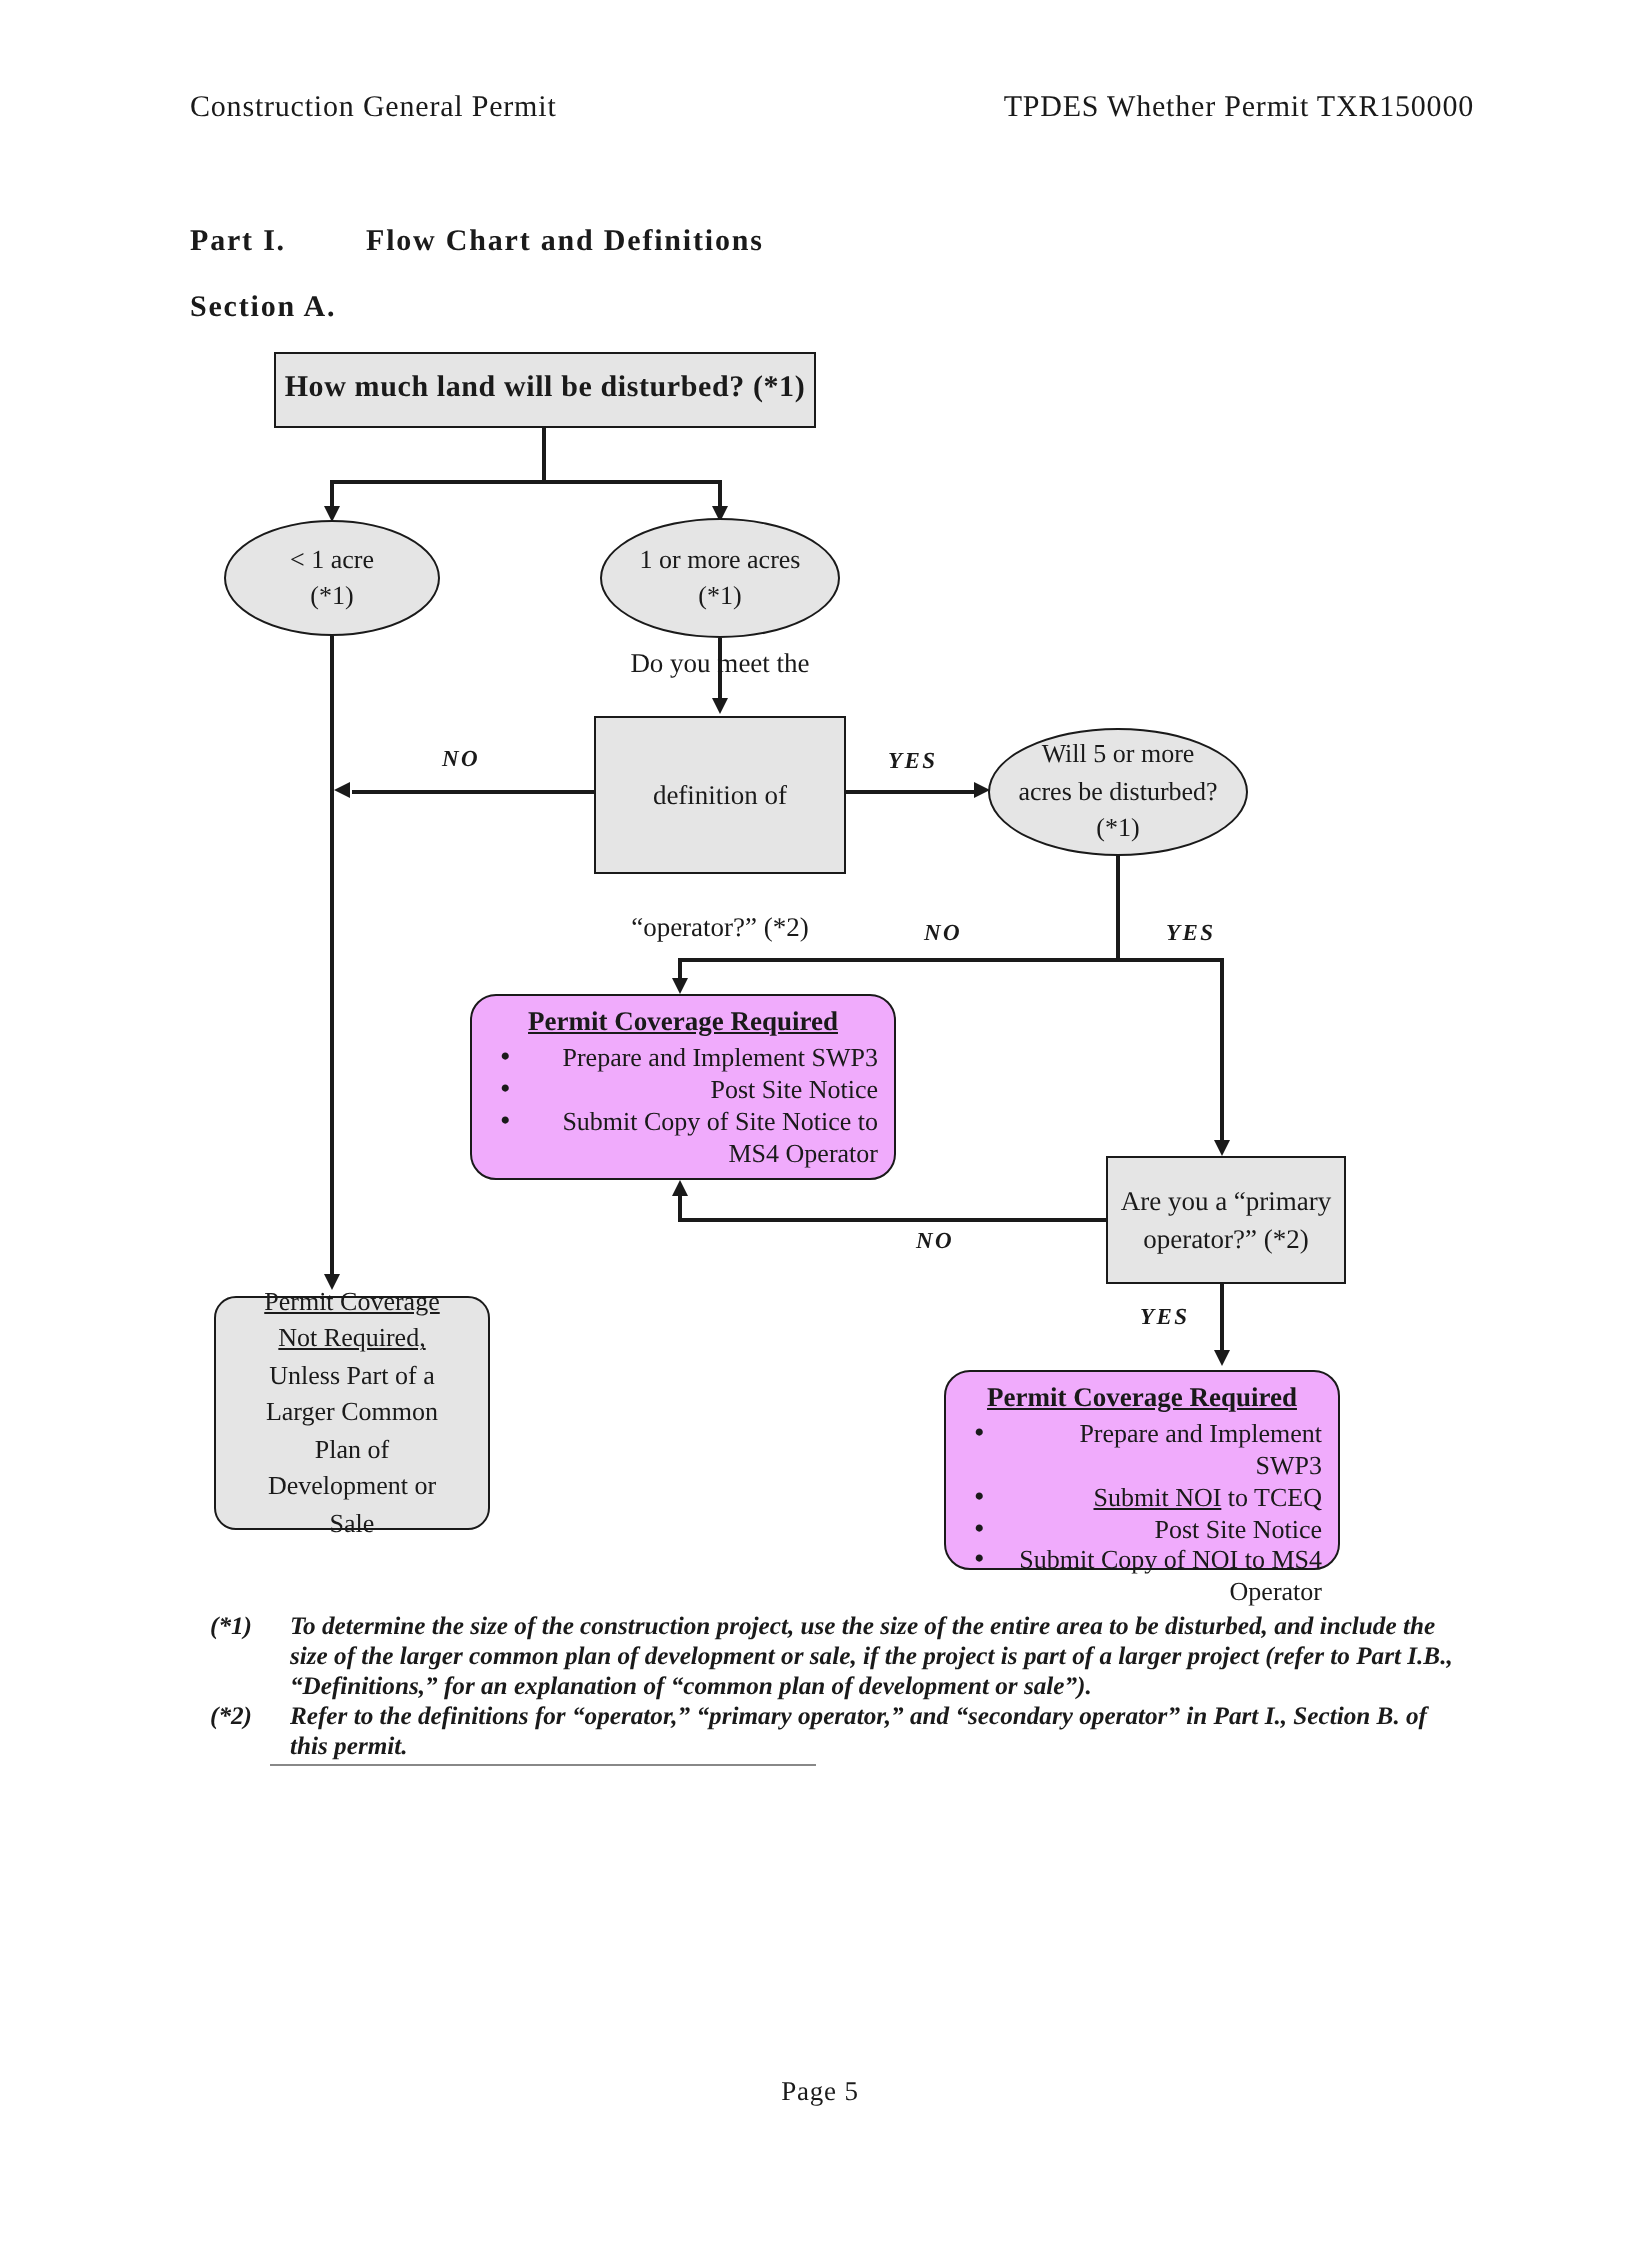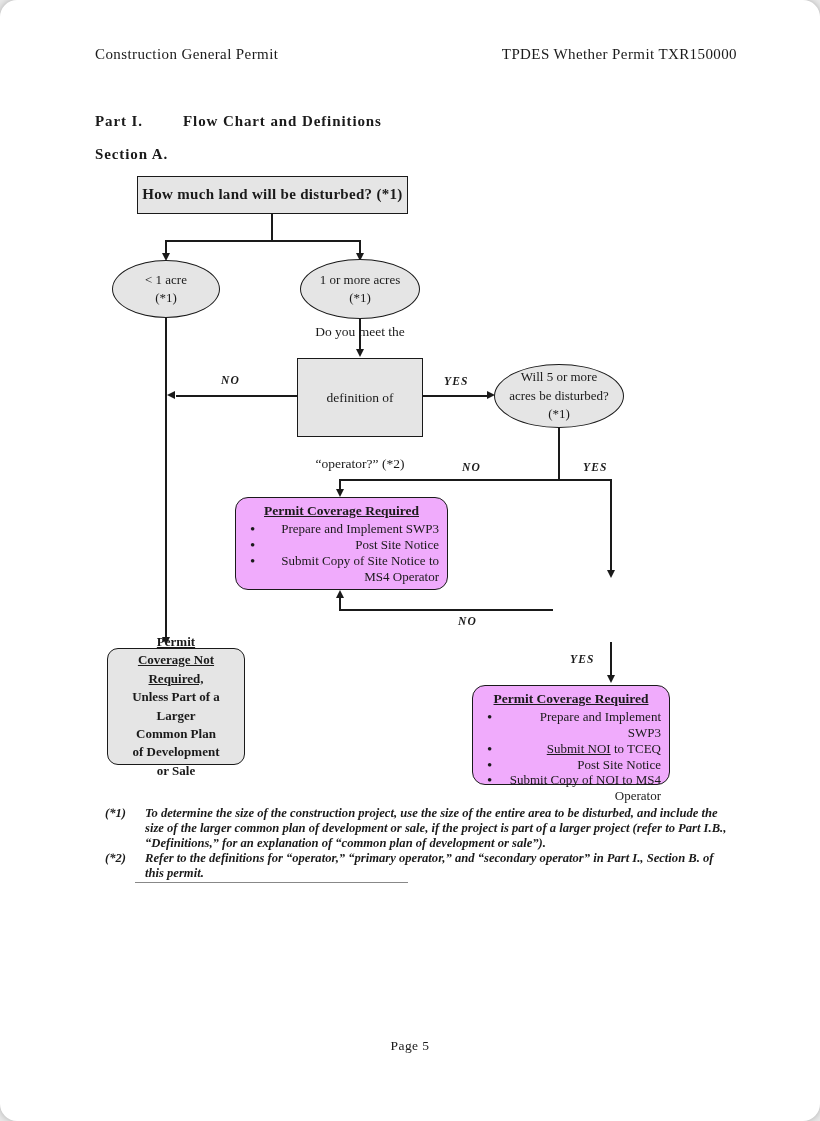--- a/index.html
+++ b/index.html
@@ -1,19 +1,19 @@
 <!DOCTYPE html>
 <html><head>
 <meta charset="utf-8">
 <style>
   html,body{margin:0;padding:0;background:#e8e8e8;}
   .page{
     position:relative;width:820px;height:1121px;background:#ffffff;
     font-family:"Liberation Serif",serif;color:#1a1a1a;overflow:hidden;
-    margin:0 auto;box-shadow:0 0 6px rgba(0,0,0,.25);border-radius:17px;
+    margin:0 auto;box-shadow:0 0 6px rgba(0,0,0,.25);
   }
   .abs{position:absolute;}
   .hdr{font-size:15px;letter-spacing:.4px;}
   .heading{font-size:15px;font-weight:bold;letter-spacing:.9px;white-space:nowrap;}
   .line{position:absolute;background:#1a1a1a;}
   .node{position:absolute;border:1.5px solid #1a1a1a;background:#e5e5e5;box-sizing:border-box;
         display:flex;flex-direction:column;align-items:center;justify-content:center;
         text-align:center;font-size:13px;line-height:1.42;}
   .ellipse{border-radius:50%;}
   .startbox{font-weight:bold;font-size:15px;letter-spacing:.3px;}
@@ -23,21 +23,21 @@
   .blist{list-style:none;margin:0;padding:0;}
   .blist li{position:relative;padding-left:24px;line-height:1.22;text-align:right;}
   .blist li::before{content:"\2022";position:absolute;left:6px;top:-1px;font-size:15px;}
   .u{text-decoration:underline;}
   .flowlabel{position:absolute;font-weight:bold;font-style:italic;font-size:11.5px;letter-spacing:1.2px;}
   .ah{position:absolute;width:0;height:0;}
   .ah-down{border-left:4.5px solid transparent;border-right:4.5px solid transparent;border-top:8px solid #1a1a1a;}
   .ah-up{border-left:4.5px solid transparent;border-right:4.5px solid transparent;border-bottom:8px solid #1a1a1a;}
   .ah-left{border-top:4.5px solid transparent;border-bottom:4.5px solid transparent;border-right:8px solid #1a1a1a;}
   .ah-right{border-top:4.5px solid transparent;border-bottom:4.5px solid transparent;border-left:8px solid #1a1a1a;}
-  .notreq{font-weight:bold;line-height:1.42;padding:4px 24px;}
+  .notreq{font-weight:normal;line-height:1.42;padding:4px 24px;}
   .footnote-row{display:flex;font-weight:bold;font-style:italic;font-size:12.6px;line-height:1.2;}
   .footnote-marker{width:40px;flex:0 0 40px;}
   .footnote-text{width:585px;}
   .pagenum{position:absolute;left:0;width:100%;text-align:center;font-size:13.5px;letter-spacing:.4px;}
 </style>
 </head>
 <body>
 
 <div class="page">
 
@@ -105,20 +105,24 @@
 
   <div class="permitbox" style="left:235px;top:497px;width:213px;height:93px;">
     <div class="permit-title">Permit Coverage Required</div>
     <ul class="blist">
       <li><span>Prepare and Implement SWP3</span></li>
       <li><span>Post Site Notice</span></li>
       <li><span>Submit Copy of Site Notice to MS4 Operator</span></li>
     </ul>
   </div>
 
+  <div class="node" style="left:553px;top:578px;width:120px;height:64px;font-size:13.5px;">
+    <div>Are you a “primary</div>
+    <div>operator?” (*2)</div>
+  </div>
 
   <div class="line" style="left:339px;top:609px;width:214px;height:2px;"></div>
   <div class="line" style="left:339px;top:597px;width:2px;height:14px;"></div>
   <div class="ah ah-up" style="left:336px;top:590px;"></div>
   <div class="flowlabel" style="left:458px;top:615px;">NO</div>
 
   <div class="line" style="left:610px;top:642px;width:2px;height:34px;"></div>
   <div class="ah ah-down" style="left:607px;top:675px;"></div>
   <div class="flowlabel" style="left:570px;top:653px;">YES</div>
 

